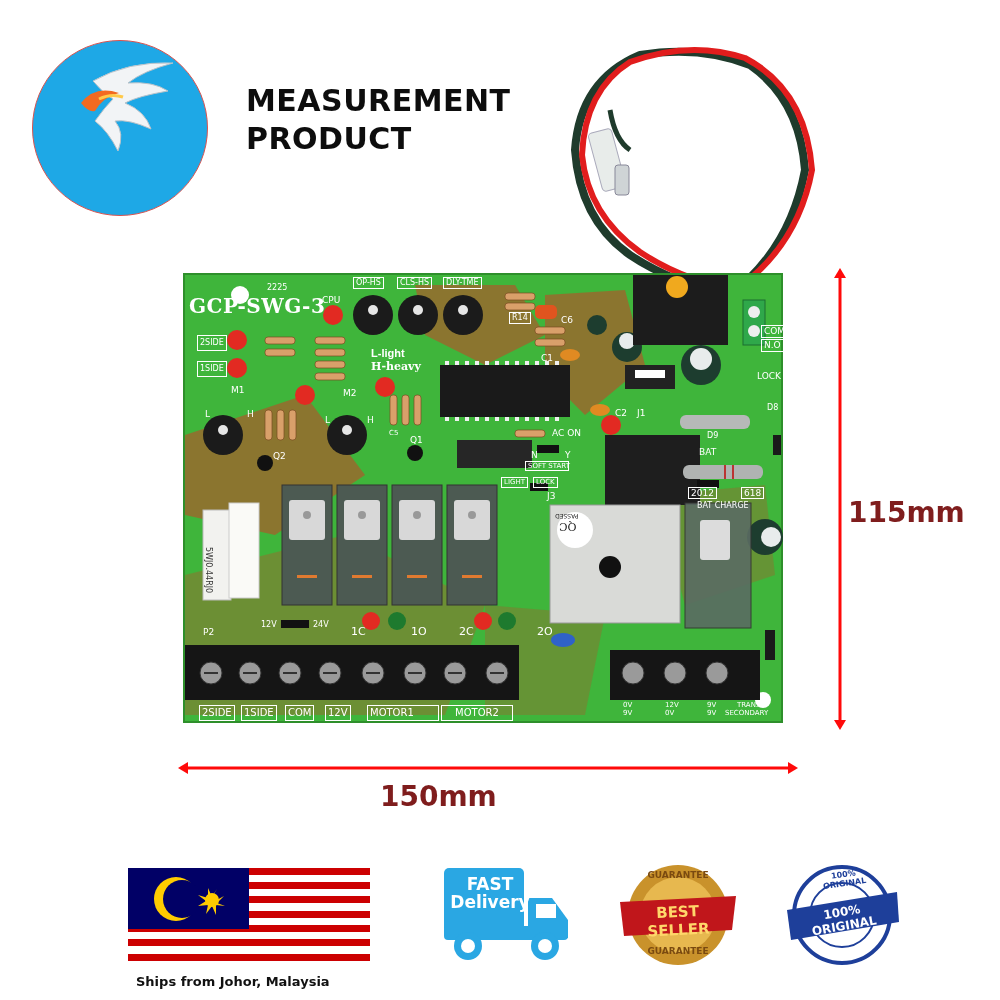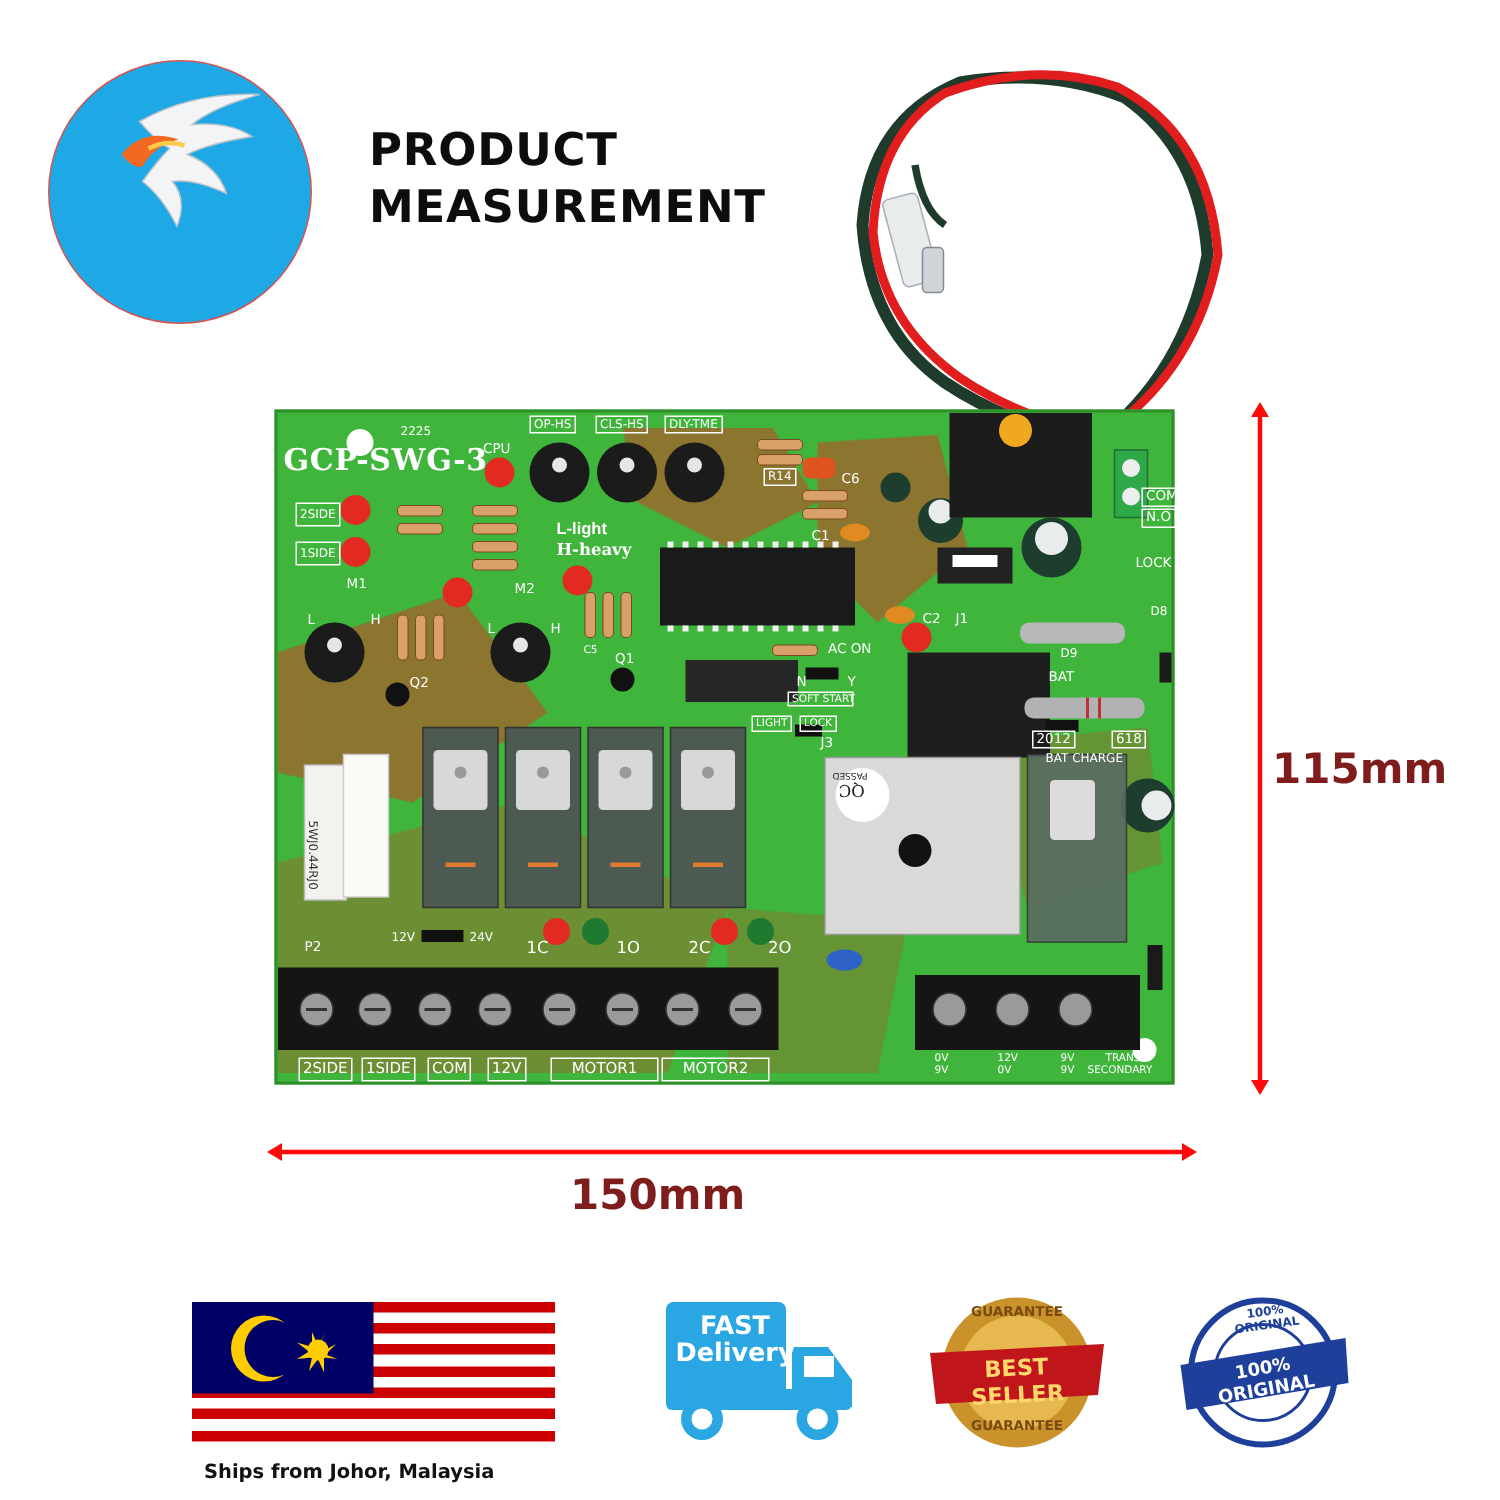--- a/index.html
+++ b/index.html
@@ -35,22 +35,22 @@
 
 <div class="abs logo">
   <svg width="176" height="176" viewBox="0 0 176 176">
     <path d="M60 40 Q95 20 140 22 Q110 30 95 42 Q120 40 135 50 Q105 55 92 62 Q112 70 118 88 Q96 78 82 80 Q92 92 85 110 Q75 90 62 80 Q72 66 80 58 Q70 52 60 40Z" fill="#f2f4f6" stroke="#b9c2c9" stroke-width="1"></path>
     <path d="M48 62 Q62 44 86 52 Q70 56 62 70 Q56 72 48 62Z" fill="#f26a21"></path>
     <path d="M66 58 Q78 52 90 56" stroke="#ffc94a" stroke-width="3" fill="none"></path>
   </svg>
 </div>
 
 <div class="abs title">
+  <div>MEASUREMENT</div>
   <div>PRODUCT</div>
-  <div>MEASUREMENT</div>
 </div>
 
 <svg class="abs" style="left:560px;top:20px" width="280" height="290">
   <path d="M170 275 Q230 230 245 150 Q240 80 190 45 Q140 25 80 35 Q20 60 15 130 Q20 200 70 235 Q110 262 175 278" fill="none" stroke="#1f3b2c" stroke-width="8"></path>
   <path d="M178 268 Q238 225 252 150 Q246 70 185 38 Q130 20 70 42 Q25 70 22 135 Q28 195 80 232 Q125 262 185 272" fill="none" stroke="#e11d1d" stroke-width="6"></path>
   <path d="M50 90 Q55 120 70 130" fill="none" stroke="#1f3b2c" stroke-width="5"></path>
   <rect x="35" y="110" width="24" height="60" rx="4" fill="#e8ecea" stroke="#aab" transform="rotate(-15 47 140)"></rect>
   <rect x="55" y="145" width="14" height="30" rx="3" fill="#cfd4d6" stroke="#889"></rect>
 </svg>
 
@@ -287,27 +287,27 @@
   <div class="silk" style="left:512px;top:226px;font-size:8px">BAT CHARGE</div>
   <div class="silk" style="left:28px;top:272px;color:#333;font-size:8px;transform:rotate(90deg);transform-origin:left top">5WJ0.44RJ0</div>
   <div class="silk" style="left:374px;top:246px;color:#222;font-family:'DejaVu Serif',serif;font-size:11px;transform:rotate(180deg)">QC</div>
   <div class="silk" style="left:370px;top:236px;color:#222;font-size:6px;transform:rotate(180deg)">PASSED</div>
   <div class="silk" style="left:18px;top:352px">P2</div>
   <div class="silk" style="left:76px;top:345px;font-size:8px">12V</div>
   <div class="silk" style="left:128px;top:345px;font-size:8px">24V</div>
   <div class="silk" style="left:166px;top:352px;font-size:11px">1C</div>
   <div class="silk" style="left:226px;top:352px;font-size:11px">1O</div>
   <div class="silk" style="left:274px;top:352px;font-size:11px">2C</div>
-  <div class="silk" style="left:327px;top:352px;font-size:11px">2O</div>
+  <div class="silk" style="left:352px;top:352px;font-size:11px">2O</div>
 
   <div class="silk-box" style="left:14px;top:430px;font-size:10px">2SIDE</div>
   <div class="silk-box" style="left:56px;top:430px;font-size:10px">1SIDE</div>
   <div class="silk-box" style="left:100px;top:430px;font-size:10px">COM</div>
   <div class="silk-box" style="left:140px;top:430px;font-size:10px">12V</div>
-  <div class="silk-box" style="left:182px;top:430px;font-size:10px;width:72px;text-align:center">MOTOR1</div>
+  <div class="silk-box" style="left:182px;top:430px;font-size:10px;width:72px;">MOTOR1</div>
   <div class="silk-box" style="left:256px;top:430px;font-size:10px;width:72px;text-align:center">MOTOR2</div>
 
   <div class="silk" style="left:438px;top:425px;font-size:7px">0V</div>
   <div class="silk" style="left:438px;top:433px;font-size:7px">9V</div>
   <div class="silk" style="left:480px;top:425px;font-size:7px">12V</div>
   <div class="silk" style="left:480px;top:433px;font-size:7px">0V</div>
   <div class="silk" style="left:522px;top:425px;font-size:7px">9V</div>
   <div class="silk" style="left:522px;top:433px;font-size:7px">9V</div>
   <div class="silk" style="left:552px;top:425px;font-size:7px">TRANS</div>
   <div class="silk" style="left:540px;top:433px;font-size:7px">SECONDARY</div>

